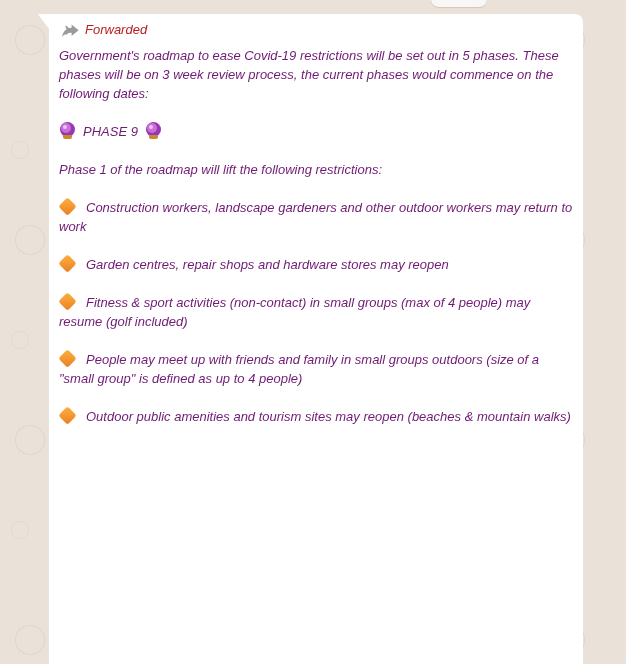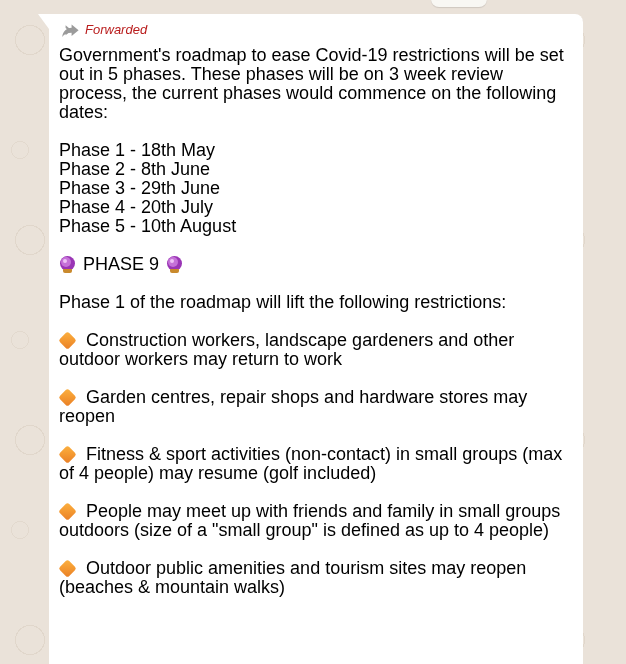--- a/index.html
+++ b/index.html
@@ -56,24 +56,25 @@
   }
   .forwarded-label {
     font-style: italic;
     font-size: 13px;
     color: #b91c1c;
     line-height: 16px;
   }
   .forward-icon { display: inline-flex; }
 
   .msg-text p {
-    font-size: 18px;
+    font-size: 13px;
     line-height: 19px;
-    color: #000000;
+    color: #701a75;
     margin: 0 0 19px 0;
+    font-style: italic;
   }
   .msg-text p:last-child { margin-bottom: 3px; }
   .pre-line { white-space: pre-line; }
 
   
   .diamond-icon {
     display: inline-block;
     width: 13px; height: 13px;
     margin: 0 12px 0 2px;
     vertical-align: -1px;
@@ -136,25 +137,20 @@
         <path d="M12.6 0.4 L19.6 6.2 L12.6 12 L12.6 8.7 C8.4 8.7 5.3 10.1 3.2 12.9 C4 7.2 7.6 4 12.6 3.8 Z" fill="#9B9B9B"></path>
         <path d="M6.6 1.2 L12.6 6.2 L6.6 11.2 L6.6 8.4 L9.3 6.2 L6.6 4 Z" fill="#9B9B9B"></path>
       </svg>
     </span>
     <span class="forwarded-label">Forwarded</span>
   </div>
 
   <div class="msg-text">
     <p>Government's roadmap to ease Covid-19 restrictions will be set out in 5 phases. These phases will be on 3 week review process, the current phases would commence on the following dates:</p>
 
-    <p class="pre-line">Phase 1 - 18th May
-Phase 2 - 8th June
-Phase 3 - 29th June
-Phase 4 - 20th July
-Phase 5 - 10th August</p>
 
 
     <p>
       <span class="crystal-icon"><span class="ball">
             <span class="shine"></span>
             <span class="spark"></span>
           </span><span class="base"></span></span><span class="heading-text">PHASE 9</span><span class="crystal-icon"><span class="ball">
             <span class="shine"></span>
             <span class="spark"></span>
           </span><span class="base"></span></span>

